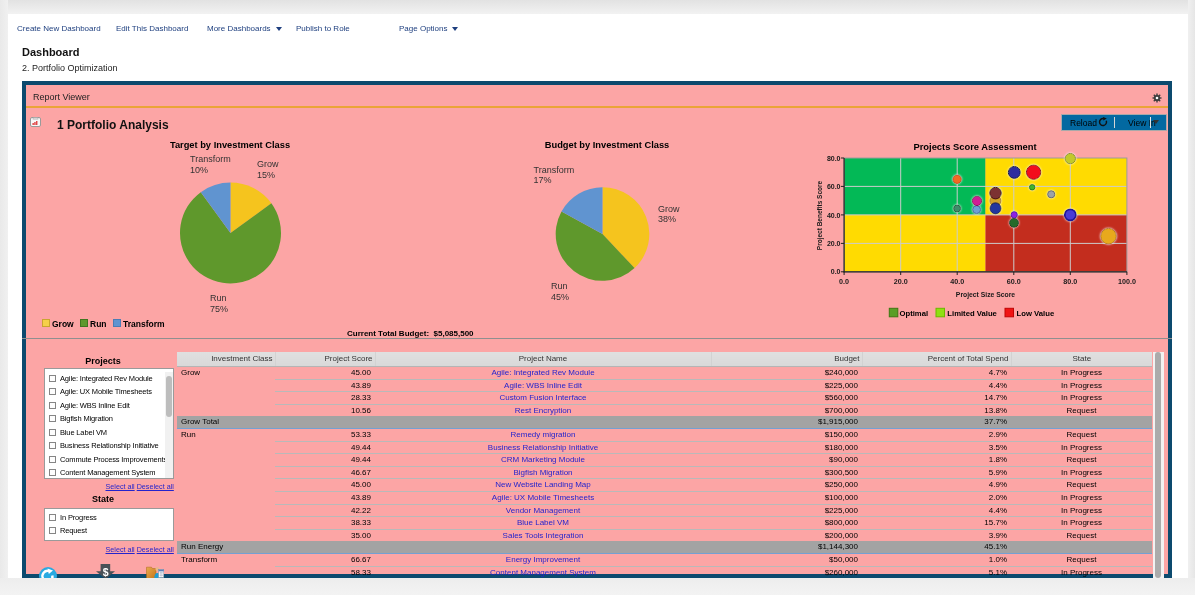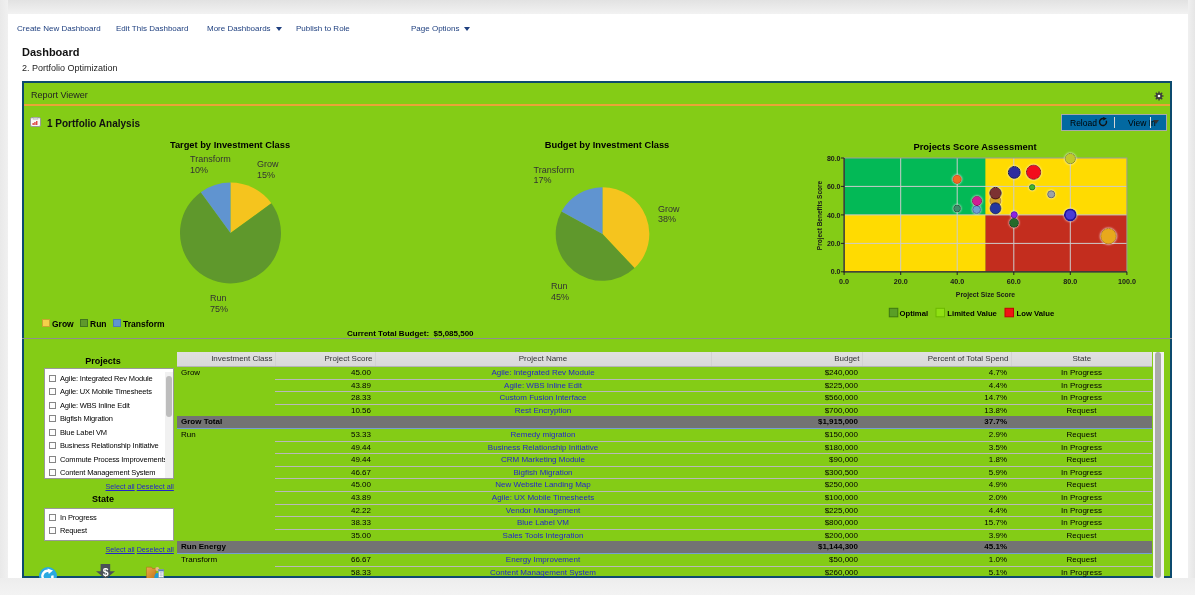--- a/index.html
+++ b/index.html
@@ -5,30 +5,30 @@
 html,body{margin:0;padding:0;}
 body{width:1195px;height:595px;overflow:hidden;background:#ececec;font-family:"Liberation Sans",sans-serif;position:relative;}
 .abs{position:absolute;}
 #white{position:absolute;left:8px;top:14px;width:1180px;height:564px;background:#fff;}
 #topshadow{position:absolute;left:0;top:0;width:1195px;height:14px;background:linear-gradient(#e2e2e2,#f2f2f2);}
 #leftshadow{position:absolute;left:0;top:0;width:8px;height:595px;background:linear-gradient(90deg,#e9e9e9,#f0f0f0);}
 #rightshadow{position:absolute;left:1188px;top:0;width:7px;height:595px;background:linear-gradient(90deg,#f0f0f0,#e6e6e6);}
 #botshadow{position:absolute;left:0;top:578px;width:1195px;height:17px;background:linear-gradient(#ededed,#f3f3f3);z-index:5;}
 .navlink{position:absolute;top:24px;font-size:8px;color:#1e3f7f;white-space:nowrap;}
 .caret{display:inline-block;width:0;height:0;border-left:3.5px solid transparent;border-right:3.5px solid transparent;border-top:4.5px solid #1e3f7f;vertical-align:0.5px;margin-left:5px;}
-#panel{position:absolute;left:22px;top:81px;width:1150px;height:497px;border:2px solid #0c4a6e;background:#84cc16;box-sizing:border-box;}
+#panel{position:absolute;left:22px;top:81px;width:1150px;height:497px;border:4px solid #0c4a6e;background:#fca5a5;box-sizing:border-box;}
 #phead{position:absolute;left:0;top:0;width:100%;height:23px;border-bottom:2px solid #eaa437;box-sizing:border-box;}
 #phead .t{position:absolute;left:7px;top:7px;font-size:9px;color:#222;}
 .hline{position:absolute;background:#8f8f8f;height:1px;}
 .link{color:#2424cd;text-decoration:underline;}
 table.rpt{border-collapse:collapse;table-layout:fixed;font-size:8px;color:#000;}
 table.rpt td,table.rpt th{padding:0 4px;overflow:hidden;white-space:nowrap;height:11.6px;line-height:11.6px;}
 table.rpt thead th{background:linear-gradient(#e0e0e0,#d9d9d9);font-weight:normal;color:#333;height:14px;border-bottom:1px solid #b5b5b5;border-left:1px solid #d2d2d2;padding:0 2px;}
 td.r{text-align:right;}td.c{text-align:center;}td.l{text-align:left;vertical-align:top;padding-top:1.5px;}
-tr.total td{background:#737373;font-weight:bold;border-bottom:1px solid #74a0d2;}
+tr.total td{background:#a3a3a3;font-weight:normal;border-bottom:1px solid #74a0d2;}
 td.sep{border-bottom:1px solid #b9b9b9;}
 a.rlink{color:#2424cd;text-decoration:none;}
 .bold{font-weight:bold;}
 .pitem{height:13.5px;line-height:13.5px;white-space:nowrap;padding-left:4px;margin-top:0;letter-spacing:-0.15px;}
 #projbox .pitem:first-child{margin-top:3px;}
 #statebox .pitem{height:13px;line-height:13px;}
 #statebox .pitem:first-child{margin-top:2.5px;}
 .pcb{display:inline-block;width:5px;height:5px;border:1px solid #858585;background:#fdfdfd;margin-right:4px;vertical-align:-1px;}
 </style>
 </head>
@@ -36,21 +36,21 @@
 <div id="topshadow"></div>
 <div id="leftshadow"></div>
 <div id="rightshadow"></div>
 <div id="white"></div>
 <div id="botshadow"></div>
 
 <span class="navlink" style="left:17px;">Create New Dashboard</span>
 <span class="navlink" style="left:116px;">Edit This Dashboard</span>
 <span class="navlink" style="left:207px;">More Dashboards<span class="caret"></span></span>
 <span class="navlink" style="left:296px;">Publish to Role</span>
-<span class="navlink" style="left:363px;padding-left:48px;">Page Options<span class="caret"></span></span>
+<span class="navlink" style="left:351px;padding-left:48px;">Page Options<span class="caret"></span></span>
 
 <div class="abs bold" style="left:22px;top:45.5px;font-size:11px;color:#111;">Dashboard</div>
 <div class="abs" style="left:22px;top:62.5px;font-size:9px;color:#222;">2. Portfolio Optimization</div>
 
 <div id="panel">
 <div id="phead">
       <span class="t">Report Viewer</span>
 <svg class="abs" style="right:6px;top:8px;" width="10" height="10" viewBox="0 0 20 20">
         <g fill="#3d3d3d">
           <circle cx="10" cy="10" r="6.2"></circle>
@@ -68,21 +68,21 @@
 </div>
 </div>
 
 <svg class="abs" style="left:30px;top:117px;" width="11" height="10" viewBox="0 0 11 10">
     <rect x="0.5" y="0.5" width="10" height="9" rx="1.5" fill="#f7f7f7" stroke="#9a9a9a"></rect>
     <rect x="3" y="0.5" width="5" height="1.6" fill="#e0e0e0" stroke="#9a9a9a" stroke-width="0.5"></rect>
     <rect x="2.5" y="6" width="1.3" height="2" fill="#d33"></rect>
     <rect x="4.3" y="5" width="1.3" height="3" fill="#d33"></rect>
     <rect x="6.1" y="4" width="1.3" height="4" fill="#d33"></rect>
   </svg>
-<div class="abs bold" style="left:47px;top:117.5px;font-size:10px;color:#111;text-align:center;">1 Portfolio Analysis</div>
+<div class="abs bold" style="left:57px;top:117.5px;font-size:12px;color:#111;text-align:center;">1 Portfolio Analysis</div>
 
 <div class="abs" style="left:1061px;top:113.5px;width:104px;height:15px;border:1px solid #a9a9a9;background:#0369a1;font-size:8.5px;color:#000;">
  <span class="abs" style="left:8px;top:3px;">Reload</span>
  <svg class="abs" style="left:36px;top:2.5px;" width="10" height="10" viewBox="0 0 20 20">
       <path d="M16.6,7.6 A7,7 0 1 1 11.2,3.1" fill="none" stroke="#111" stroke-width="2.9"></path>
       <path d="M10.2,0 L17.6,3.2 L10.6,6.8 Z" fill="#111"></path>
     </svg>
  <div class="abs" style="left:52px;top:2px;width:1px;height:11px;background:#d5d5d5;"></div>
  <span class="abs" style="left:66px;top:3px;">View In</span>
  <div class="abs" style="left:87.5px;top:2px;width:1px;height:11px;background:#e4e4e4;"></div>

